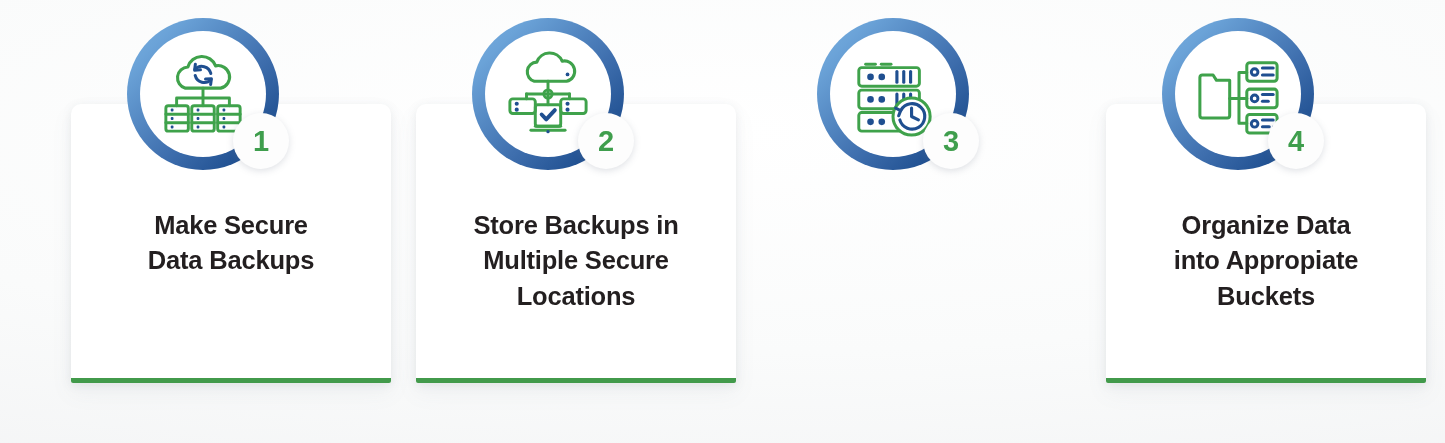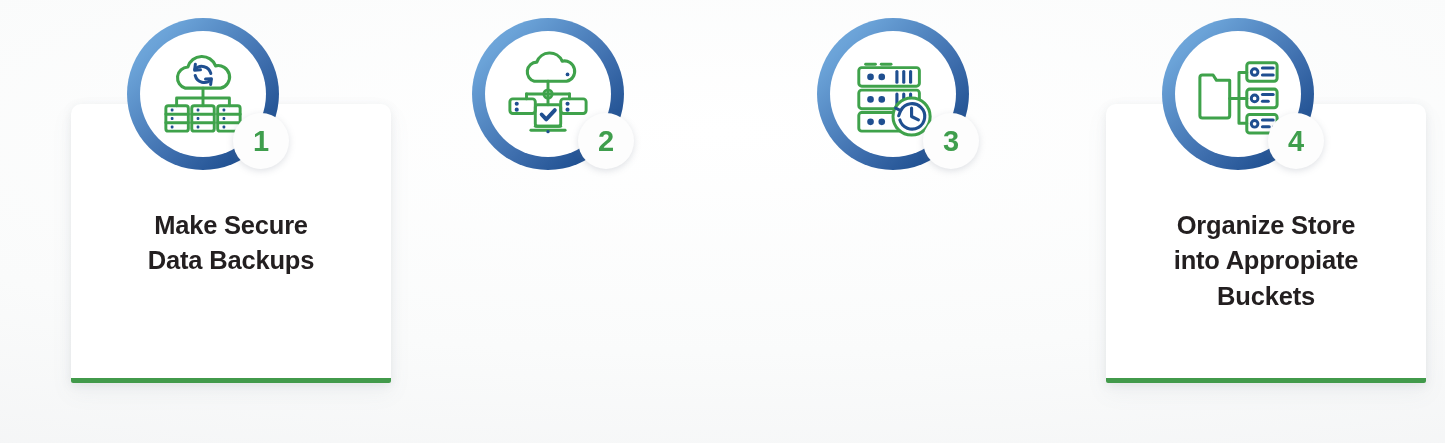--- a/index.html
+++ b/index.html
@@ -189,20 +189,26 @@
             <rect x="64" y="67.5" width="2.8" height="3.2" rx="1"></rect>
             <rect x="64" y="76.2" width="2.8" height="3.2" rx="1"></rect>
           </g>
         </svg>
       </div>
       <div class="badge">1</div>
     </div>
   </div>
 
   <div class="step">
+    <div class="card">
+      <div class="card-title">Store Backups in
+Multiple Secure
+Locations</div>
+      <div class="card-bottom-bar"></div>
+    </div>
 
     <div class="ring-wrap">
       <div class="ring"></div>
       <div class="ring-inner"></div>
       <div class="ring-icon">
         <svg viewBox="0 0 88 88" width="86" height="86">
           <g fill="none" stroke="#3fa24b" stroke-width="3.2" stroke-linecap="round" stroke-linejoin="round">
             <path d="M30 31 a10 10 0 0 1 2.5 -19.6 a14 14 0 0 1 26 -1 a10.5 10.5 0 0 1 4.5 20.6 Z"></path>
           </g>
           <g fill="none" stroke="#3fa24b" stroke-width="3" stroke-linecap="round" stroke-linejoin="round">
@@ -271,21 +277,21 @@
             <path d="M63 58.5 L63 67 L70 70.5"></path>
           </g>
         </svg>
       </div>
       <div class="badge">3</div>
     </div>
   </div>
 
   <div class="step">
     <div class="card">
-      <div class="card-title">Organize Store
+      <div class="card-title">Organize Data
 into Appropiate
 Buckets</div>
       <div class="card-bottom-bar"></div>
     </div>
 
     <div class="ring-wrap">
       <div class="ring"></div>
       <div class="ring-inner"></div>
       <div class="ring-icon">
         <svg viewBox="0 0 88 88" width="86" height="86">

